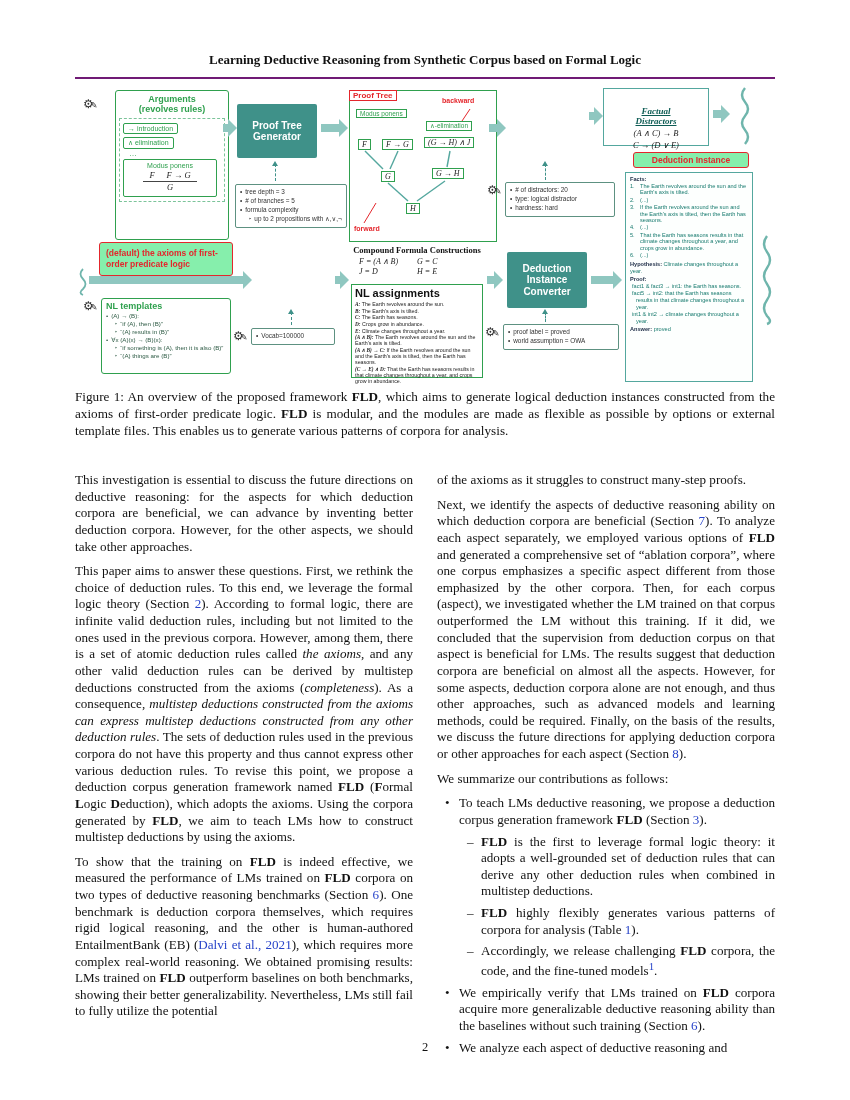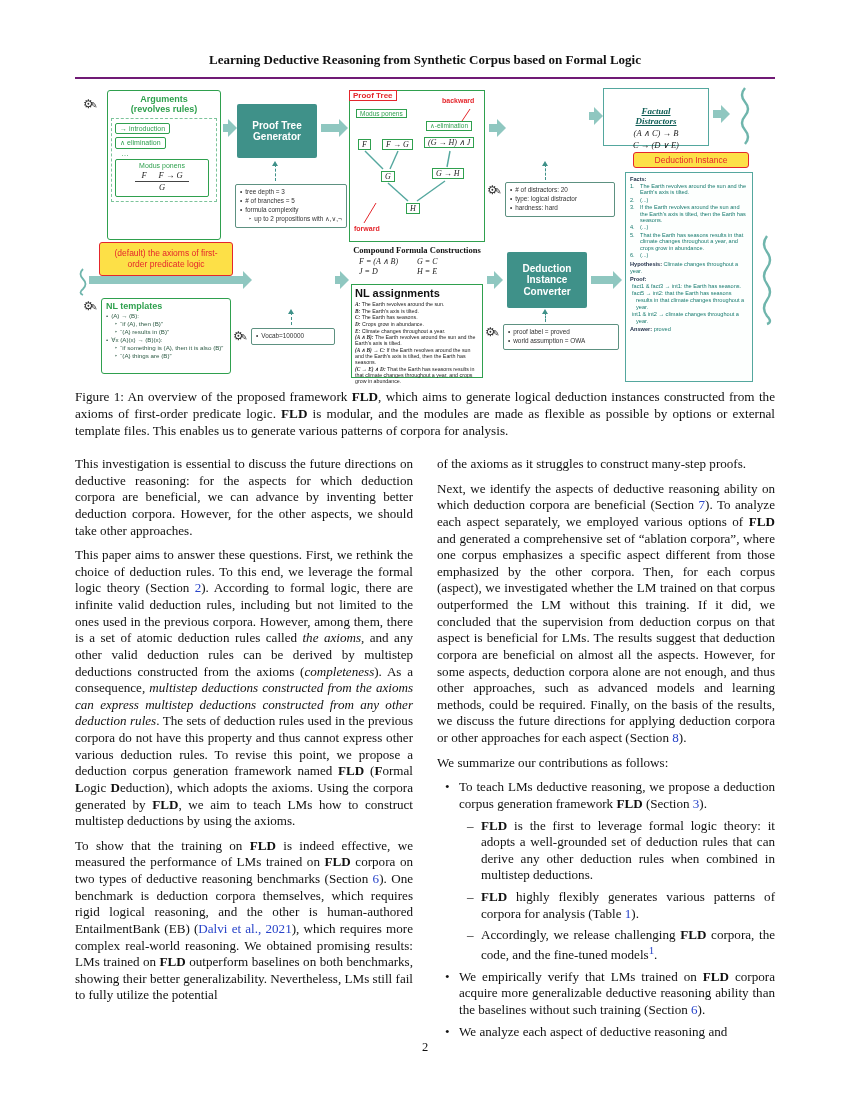--- a/index.html
+++ b/index.html
@@ -19,39 +19,39 @@
              text-align:center; border-radius:2px; padding:3px; }
   .arrow { position:absolute; background:#8fc7c0; height:8px; }
   .arrow:after { content:""; position:absolute; right:-9px; top:-5px;
                  border-left:9px solid #8fc7c0; border-top:9px solid transparent; border-bottom:9px solid transparent; }
   .dashv { position:absolute; width:0; border-left:1.3px dashed #3f9189; }
   .dashv:after { content:""; position:absolute; left:-4px; top:-3px;
                  border-left:3.5px solid transparent; border-right:3.5px solid transparent;
                  border-bottom:5px solid #3f9189; }
   .gear { position:absolute; font-size:12px; color:#333; line-height:1; }
   .gear .p { font-size:8px; margin-left:-3px; }
-  .greenbox { position:absolute; border:1.4px solid #2fa04e; background:#fff; border-radius:3px; }
+  .greenbox { position:absolute; border:1.4px solid #2fa04e; background:#fff; border-radius:3px;margin-left:8px; }
   .gtitle { color:#2fa04e; font-weight:bold; font-size:9px; text-align:center; line-height:1.15; padding-top:3px; }
   .dashed-inner { margin:3px; border:1px dashed #7cc49a; padding:4px 3px; display:flex;
                   flex-direction:column; gap:3px; align-items:flex-start; }
   .chip { display:inline-block; border:1px solid #2fa04e; color:#2fa04e; font-size:7px;
           padding:1px 4px; border-radius:2px; background:#fff; }
   .dots { color:#2fa04e; font-size:8px; line-height:4px; padding-left:6px; }
   .mpchip { border:1px solid #2fa04e; border-radius:2px; padding:2px 4px; width:96%; text-align:center; }
   .mpchip .lbl { color:#2fa04e; font-size:7px; display:block; }
   .fr { font-family:"Liberation Serif", serif; font-style:italic; font-size:8.5px; color:#222;
         display:inline-block; margin-top:1px; }
   .fr .top { display:flex; gap:12px; justify-content:center; border-bottom:1px solid #444; padding:0 6px 1px; }
   .optbox { position:absolute; border:1px solid #5d9181; background:#fff; font-size:6.4px; color:#333;
             padding:3px 4px; border-radius:2px; line-height:1.4; }
   .optrow { display:flex; gap:3px; }
   .optrow.sub { padding-left:9px; }
-  .redbox { position:absolute; border:1.6px solid #e4262c; color:#e4262c; font-weight:normal;
-            background:#fde047; border-radius:3px; display:flex; align-items:center; justify-content:center;
-            text-align:center; font-size:8.5px; line-height:1.25; padding:2px 6px; }
+  .redbox { position:absolute; border:1.6px solid #e4262c; color:#e4262c; font-weight:bold;
+            background:#86efac; border-radius:3px; display:flex; align-items:center; justify-content:center;
+            text-align:left; font-size:8.5px; line-height:1.25; padding:2px 6px; }
   .panel { position:absolute; border:1.5px solid #2fa04e; background:#fff; }
   .ptitle { position:absolute; left:-1px; top:-1px; color:#e4262c; border:1px solid #e4262c;
             font-weight:bold; font-size:8px; padding:0 3px; background:#fff; }
   .node { position:absolute; border:1px solid #2fa04e; font-size:8px; padding:0 3px; background:#fff;
           color:#222; font-family:"Liberation Serif", serif; font-style:italic; white-space:nowrap; }
   .rulechip { position:absolute; border:1px solid #2fa04e; color:#2fa04e; font-size:6.5px;
               padding:0 3px; background:#fff; white-space:nowrap; }
   .redlbl { position:absolute; color:#e4262c; font-size:7px; font-weight:bold; }
   .ctitle { font-family:"Liberation Serif", serif; font-weight:bold; font-size:8.5px; color:#111;
             text-align:center; margin-bottom:2px; }
@@ -73,21 +73,21 @@
   .nlitem { margin-bottom:0.6px; }
   .nlitem .k { font-weight:bold; font-style:italic; font-family:"Liberation Serif", serif; }
   .nltbox { position:absolute; border:1.4px solid #2fa04e; background:#fff; border-radius:3px; padding:2px 4px; }
   .nltbox .t { color:#2fa04e; font-weight:bold; font-size:9px; margin-bottom:1px; }
   .nltline { display:flex; gap:3px; font-size:6.2px; color:#2e5b45; line-height:1.3; }
   .nltline.lv2 { padding-left:9px; }
   .squig { position:absolute; }
 
   
   .caption { position:absolute; left:75px; top:388px; width:700px; font-size:13.2px; line-height:1.3; text-align:justify; }
-  .col { position:absolute; top:456px; width:338px; font-size:13.1px; line-height:1.27; text-align:justify; }
+  .col { position:absolute; top:472px; width:338px; font-size:13.1px; line-height:1.27; text-align:justify; }
   .colL { left:75px; }
   .colR { left:437px; }
   .col p { margin-bottom:8px; }
   .lk { color:#2743c9; }
   .bul { display:flex; gap:5px; margin:1px 0 5px 8px; }
   .bul .mk { flex:0 0 9px; }
   .sbul { display:flex; gap:5px; margin:1px 0 5px 30px; }
   .sbul .mk { flex:0 0 9px; }
   .bt { text-align:justify; }
   .pageno { position:absolute; left:0; right:0; top:1040px; text-align:center; font-size:12.5px; }
@@ -153,21 +153,21 @@
           <span>up to 2 propositions with ∧,∨,¬</span>
         </div>
     </div>
 
     <div class="redbox" style="left:24px; top:158px; width:134px; height:34px;">
       <span>(default) the axioms of first-order predicate logic</span>
     </div>
 
     <div class="arrow" style="left:246px; top:40px; width:18px;"></div>
 
-    <div class="panel" style="left:274px; top:6px; width:136px; height:152px;">
+    <div class="panel" style="left:274px; top:6px; width:148px; height:152px;">
       <svg width="136" height="152" style="position:absolute; left:0; top:0;">
         <line x1="15" y1="60" x2="33" y2="78" stroke="#54a79e" stroke-width="1.4"></line>
         <line x1="48" y1="60" x2="40" y2="78" stroke="#54a79e" stroke-width="1.4"></line>
         <line x1="100" y1="60" x2="97" y2="76" stroke="#54a79e" stroke-width="1.4"></line>
         <line x1="38" y1="92" x2="58" y2="110" stroke="#54a79e" stroke-width="1.4"></line>
         <line x1="95" y1="90" x2="67" y2="110" stroke="#54a79e" stroke-width="1.4"></line>
         <line x1="14" y1="132" x2="26" y2="112" stroke="#e4262c" stroke-width="1"></line>
         <line x1="120" y1="18" x2="108" y2="36" stroke="#e4262c" stroke-width="1"></line>
       </svg>
       <span class="ptitle">Proof Tree</span>

